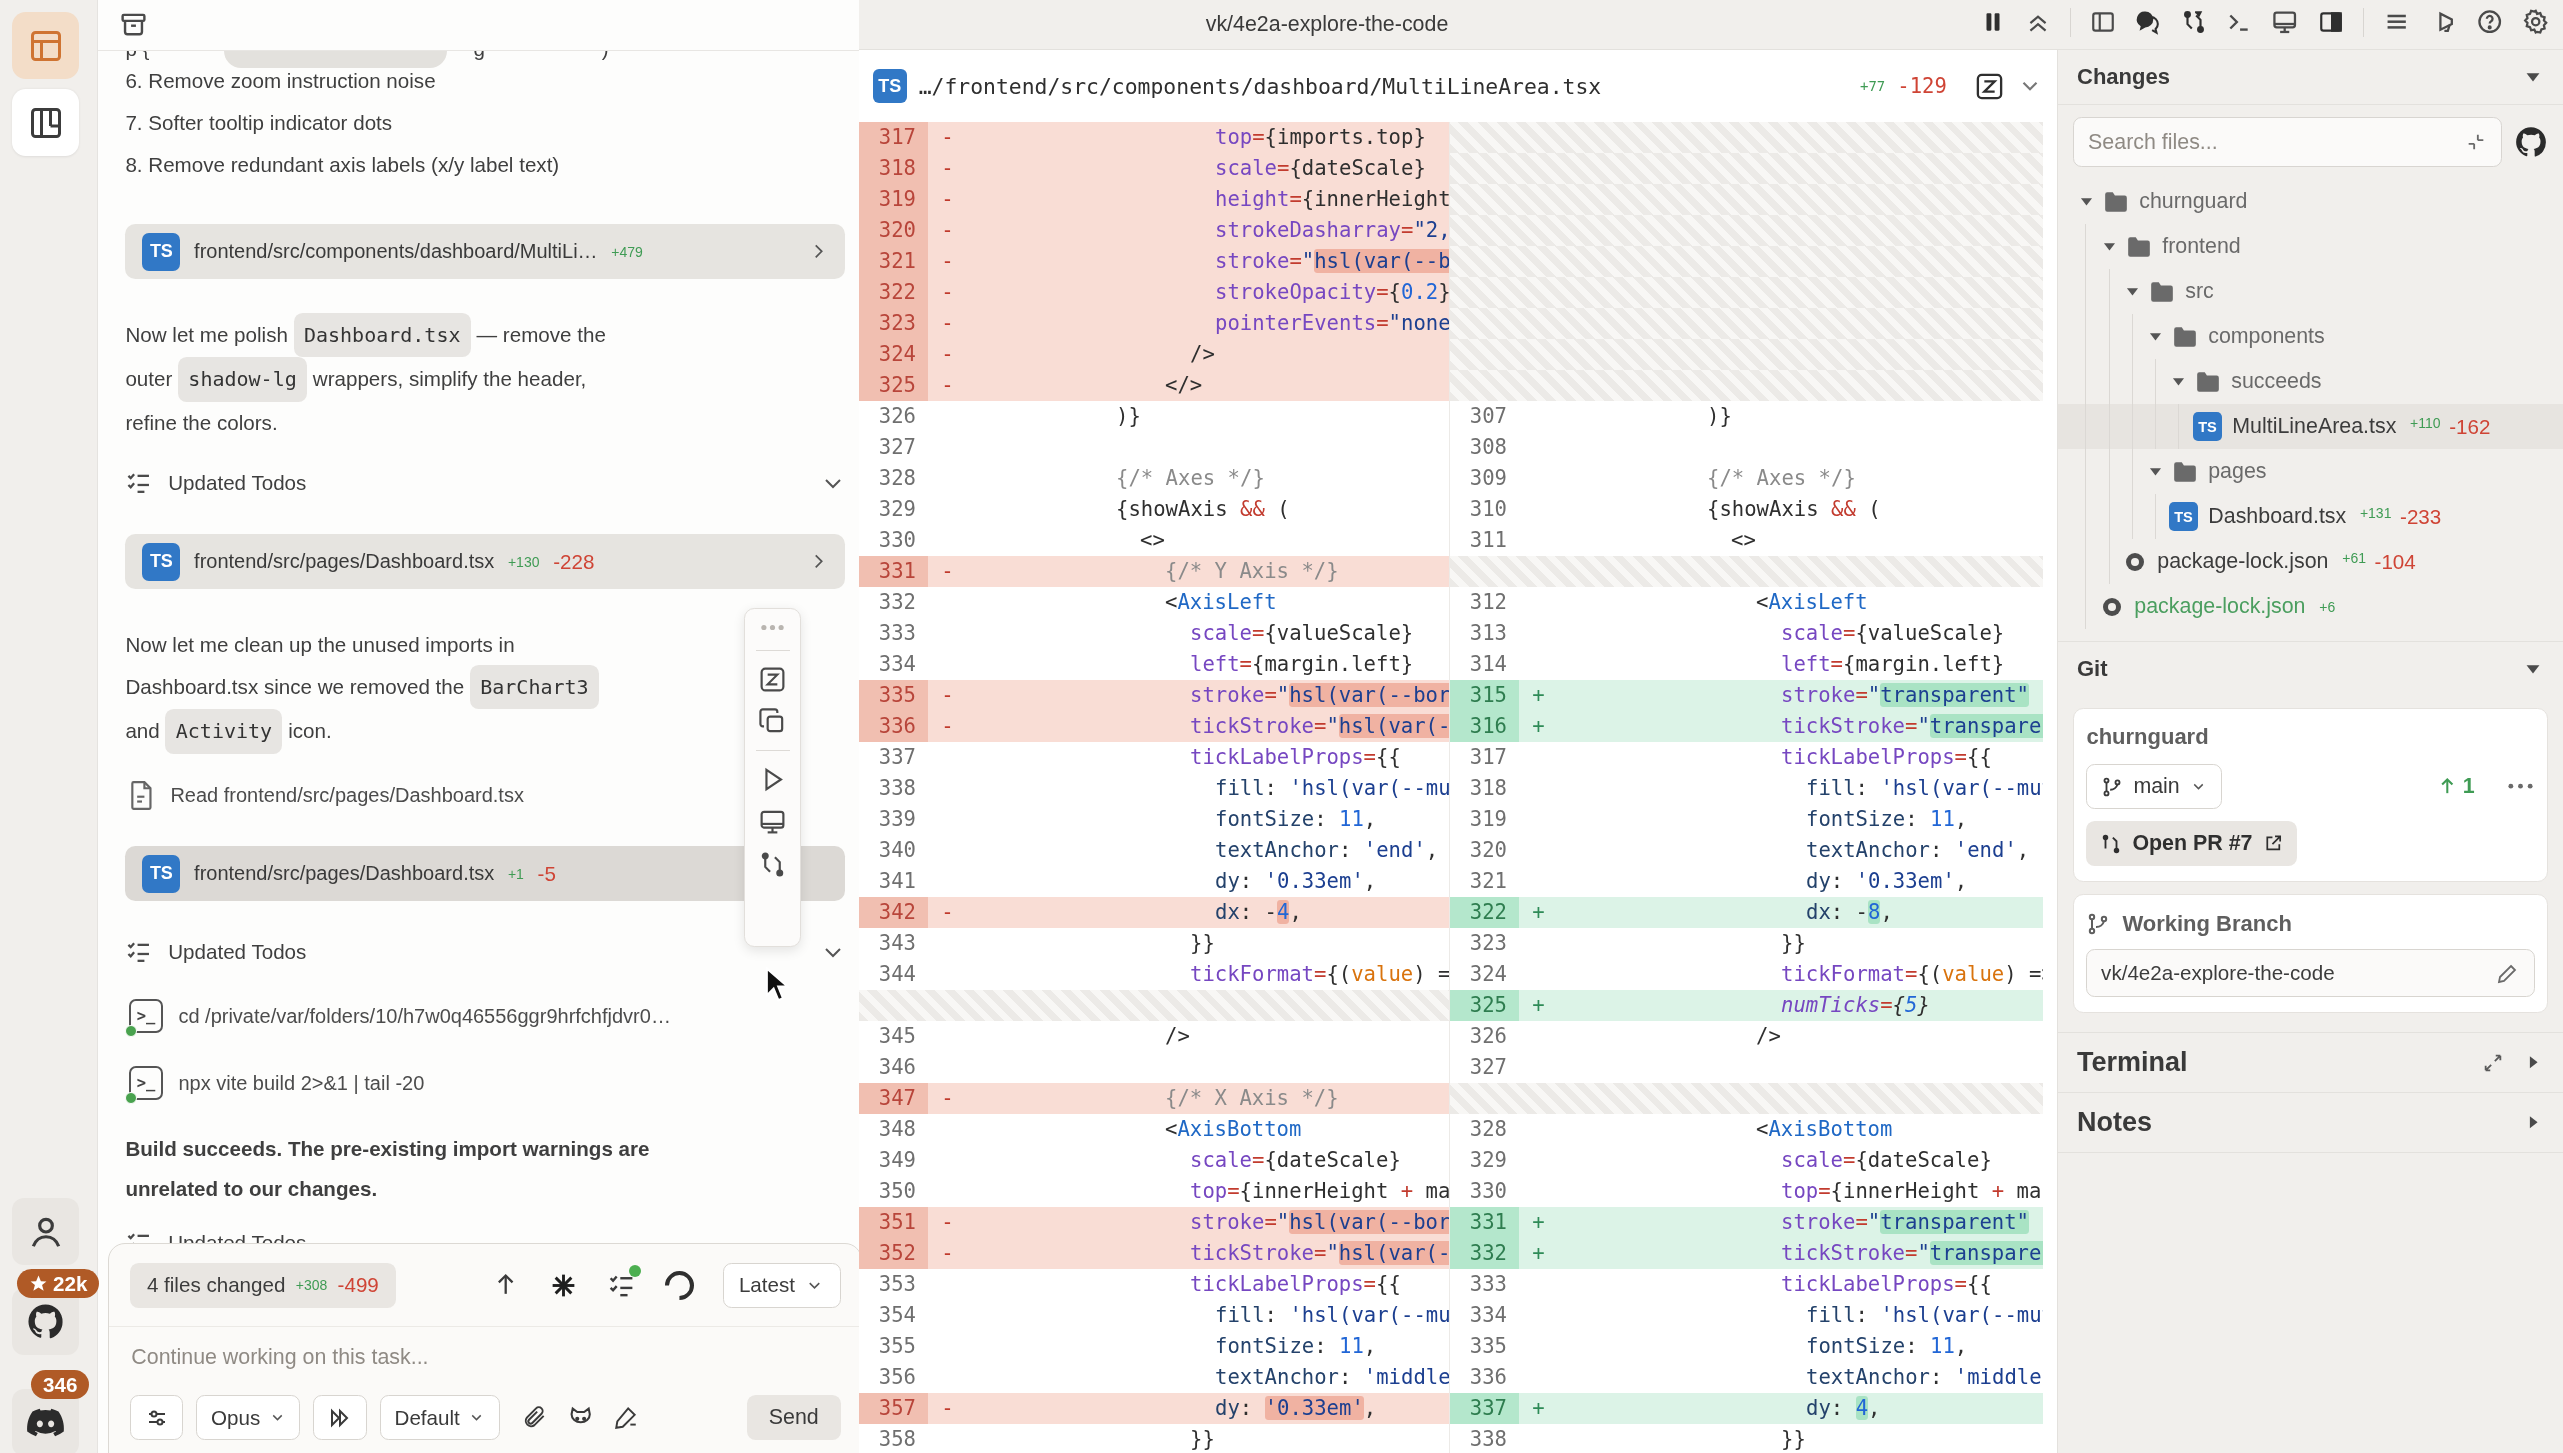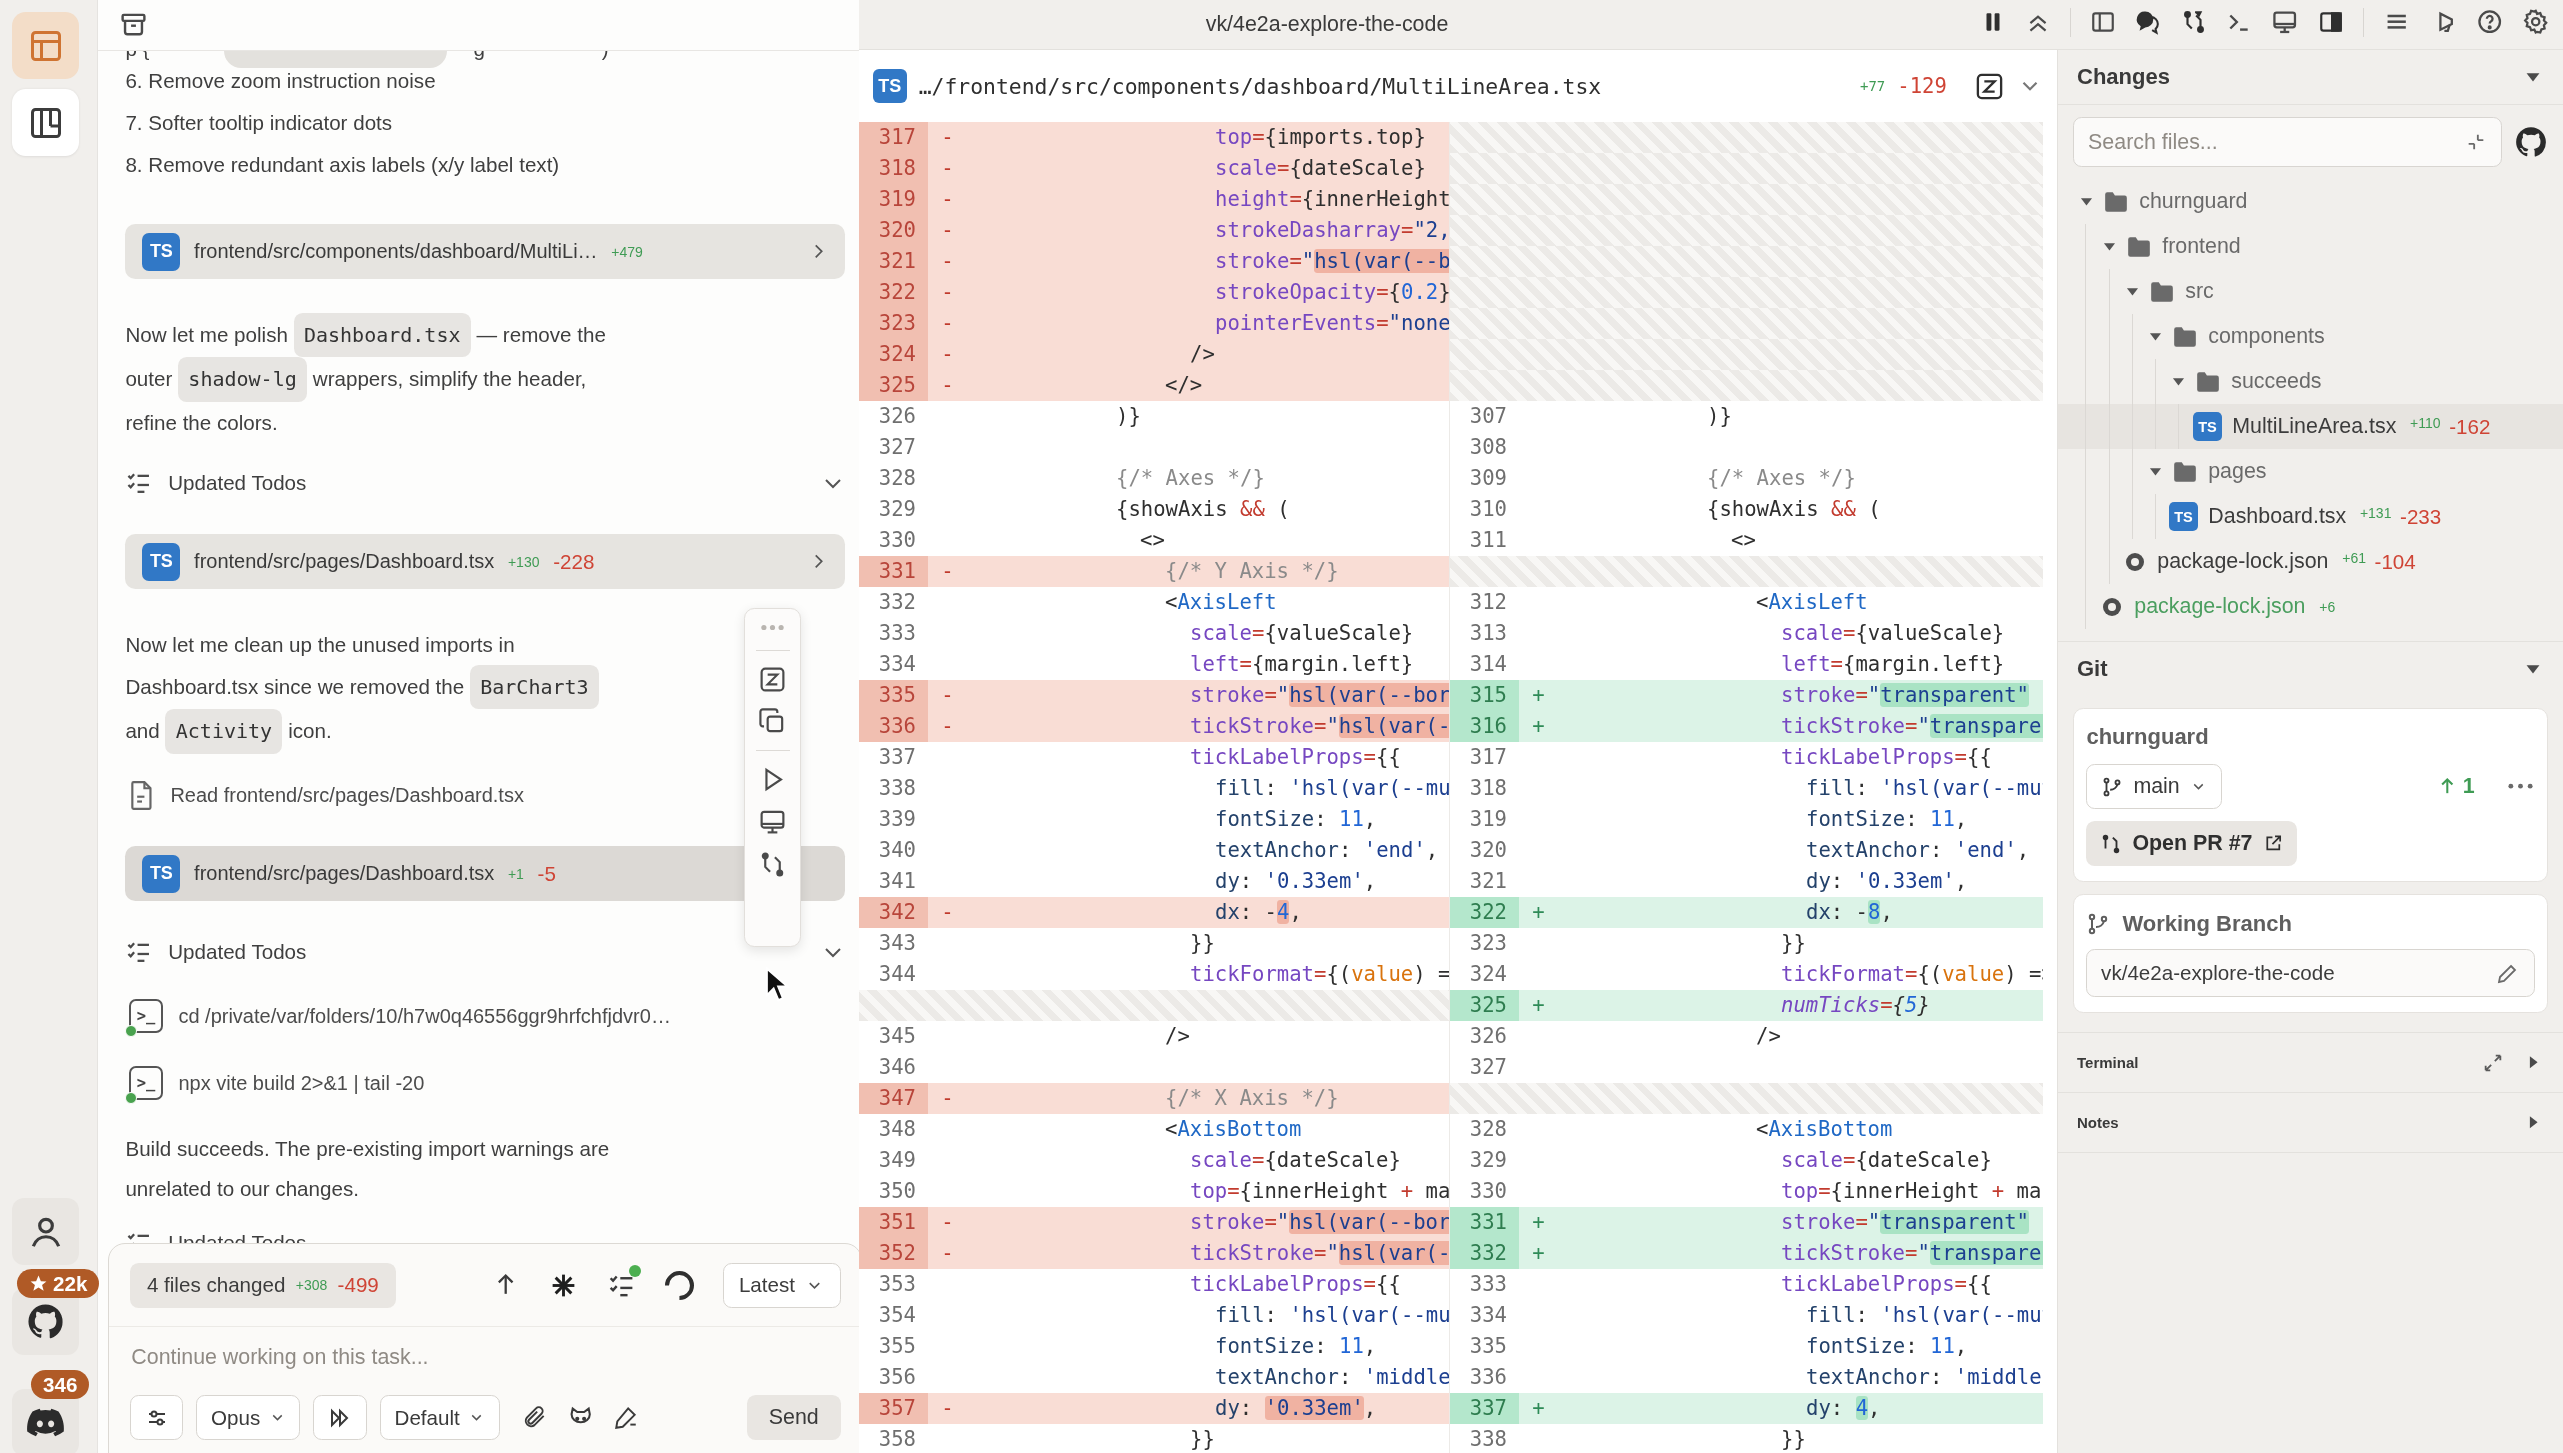--- a/index.html
+++ b/index.html
@@ -91,21 +91,21 @@
   .tree-row.sel { background:#e7e4e0; }
   .tree-row .nm { margin-left:10.3px; white-space:nowrap; }
   .tree-row .nm.file { color:#3c3c3c; }
   .tree-row .nm.green { color:#4b9e5f; }
   .tree-row .stats { margin-left:13.7px; display:flex; gap:8.6px; font-size:20.6px; white-space:nowrap; }
   .guide { position:absolute; top:0; width:0.9px; height:45px; background:#dbd8d4; }
   .git-card { margin:12px 15.4px 0; background:#fff; border:0.9px solid #e5e2de; border-radius:10.3px; padding:15.4px 12px; }
   .branch-btn { display:inline-flex; align-items:center; gap:10.3px; border:1.3px solid #d8d5d0; border-radius:8.6px; height:45px; padding:0 13.7px; font-size:21.4px; color:#3a3a3a; background:#fff; }
   .pr-btn { display:inline-flex; align-items:center; gap:10.3px; background:#e9e6e2; border-radius:8.6px; height:45px; padding:0 13.7px; font-size:21.4px; font-weight:bold; color:#2f2f2f; margin-top:12px; }
   .wb-input { display:flex; align-items:center; height:48px; border:1.3px solid #d8d5d0; border-radius:8.6px; background:#fbfaf9; margin-top:12px; padding:0 13.7px; font-size:20.6px; color:#3c3c3c; }
-  .row-head { display:flex; align-items:center; padding:0 19px; height:60px; font-size:15px; font-weight:bold; color:#3a3a3a; border-top:0.9px solid #e3e1dd; }
+  .row-head { display:flex; align-items:center; padding:0 19px; height:60px; font-size:27px; font-weight:bold; color:#3a3a3a; border-top:0.9px solid #e3e1dd; }
   .row-head .sp { margin-left:auto; display:flex; align-items:center; gap:19px; }
 
   svg { display:block; }
   .cursor { position:absolute; z-index:99; }
 </style>
 </head>
 <body>
 
 <div id="root">
 
@@ -370,21 +370,21 @@
 
       <div class="tool-row" style="top:946px;">
         <span class="term-icon">&gt;_<span class="term-dot"></span></span>
         <span>cd /private/var/folders/10/h7w0q46556ggr9hrfchfjdvr0…</span>
       </div>
       <div class="tool-row" style="top:1013px;">
         <span class="term-icon">&gt;_<span class="term-dot"></span></span>
         <span>npx vite build 2&gt;&amp;1 | tail -20</span>
       </div>
 
-      <div class="chat-p" style="top:1078px; line-height:40px;">
+      <div class="chat-p" style="top:1078px; line-height:40px;font-weight:bold;">
         <div><span>Build succeeds. The pre-existing import warnings are</span></div>
         <div><span>unrelated to our changes.</span></div>
       </div>
 
       <div class="todo-row" style="top:1173px;">
         <span>
             <svg width="27.4" height="27.4" viewBox="0 0 24 24" fill="none" stroke="#4a4a4a" stroke-width="2">
               <path d="M3 6l2 2 3-3.5"></path>
               <line x1="11" y1="6" x2="21" y2="6"></line>
               <path d="M3 14l2 2 3-3.5"></path>

